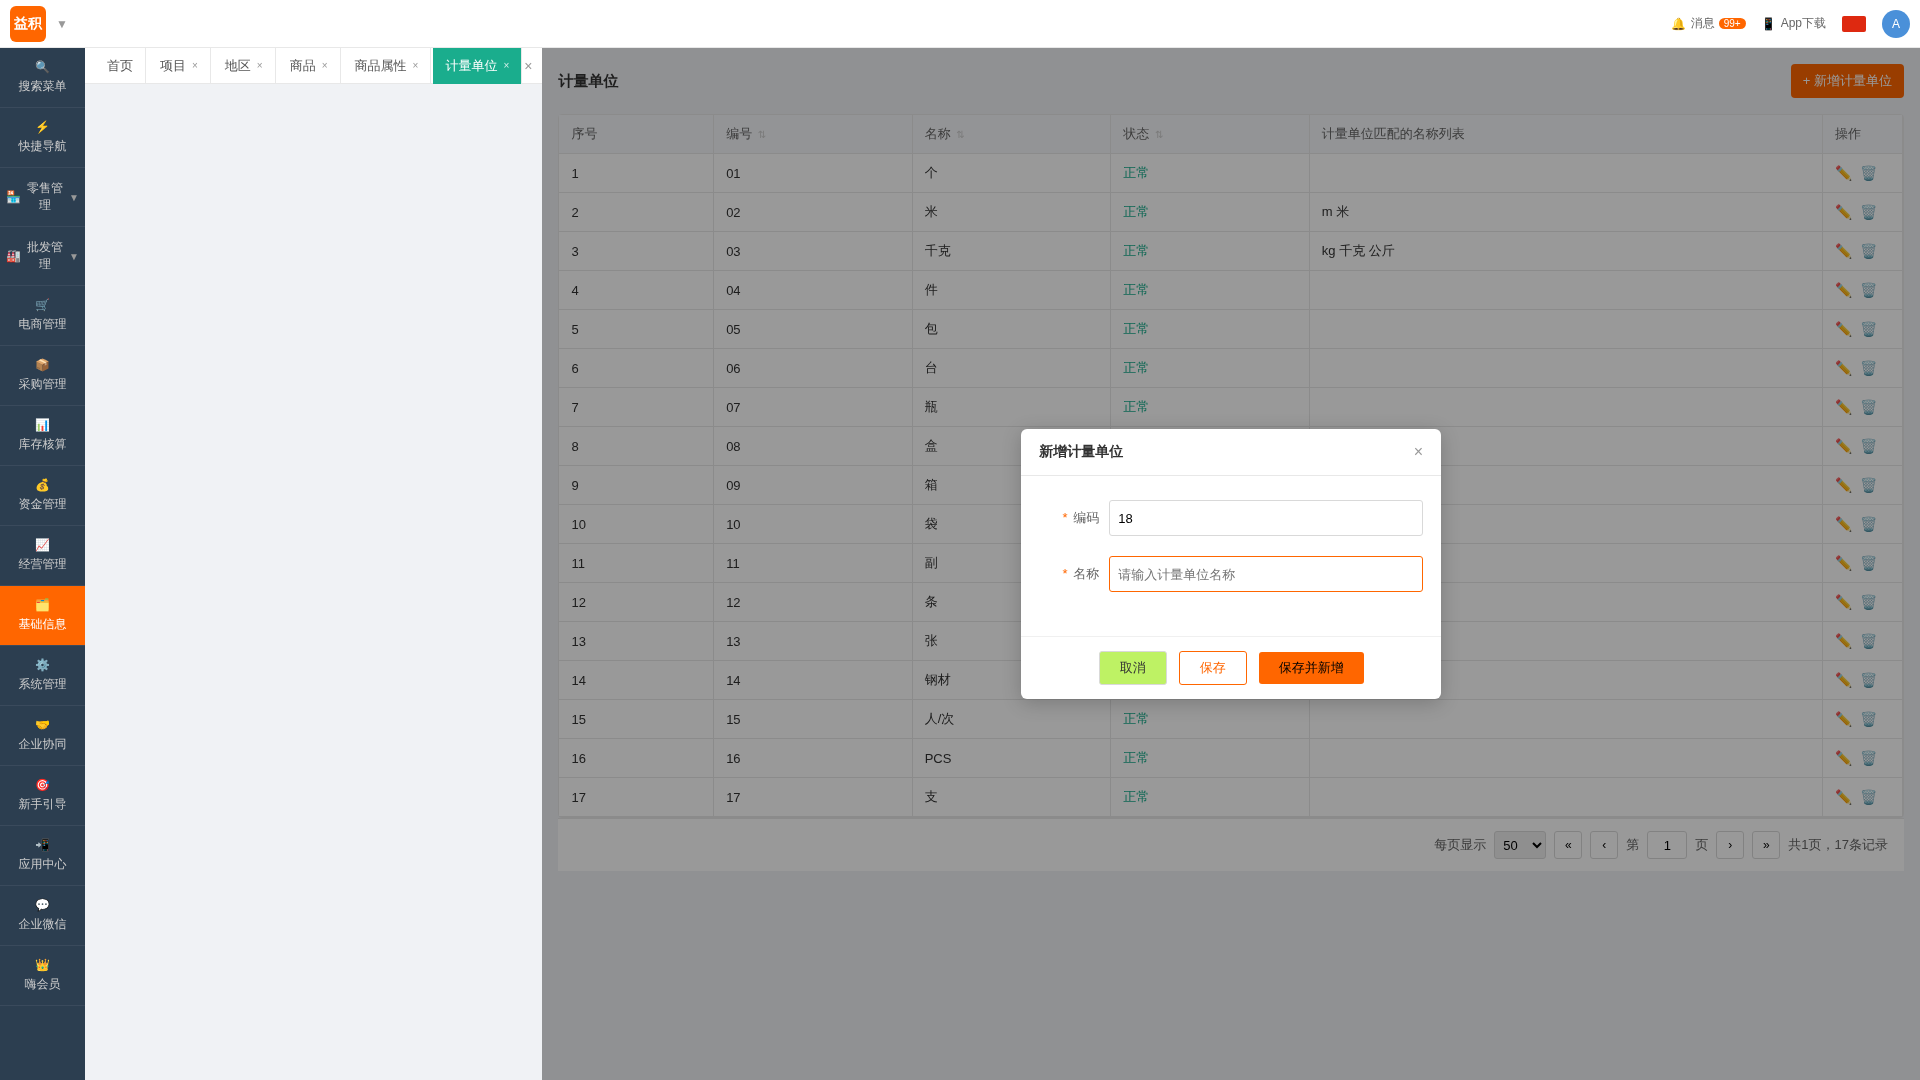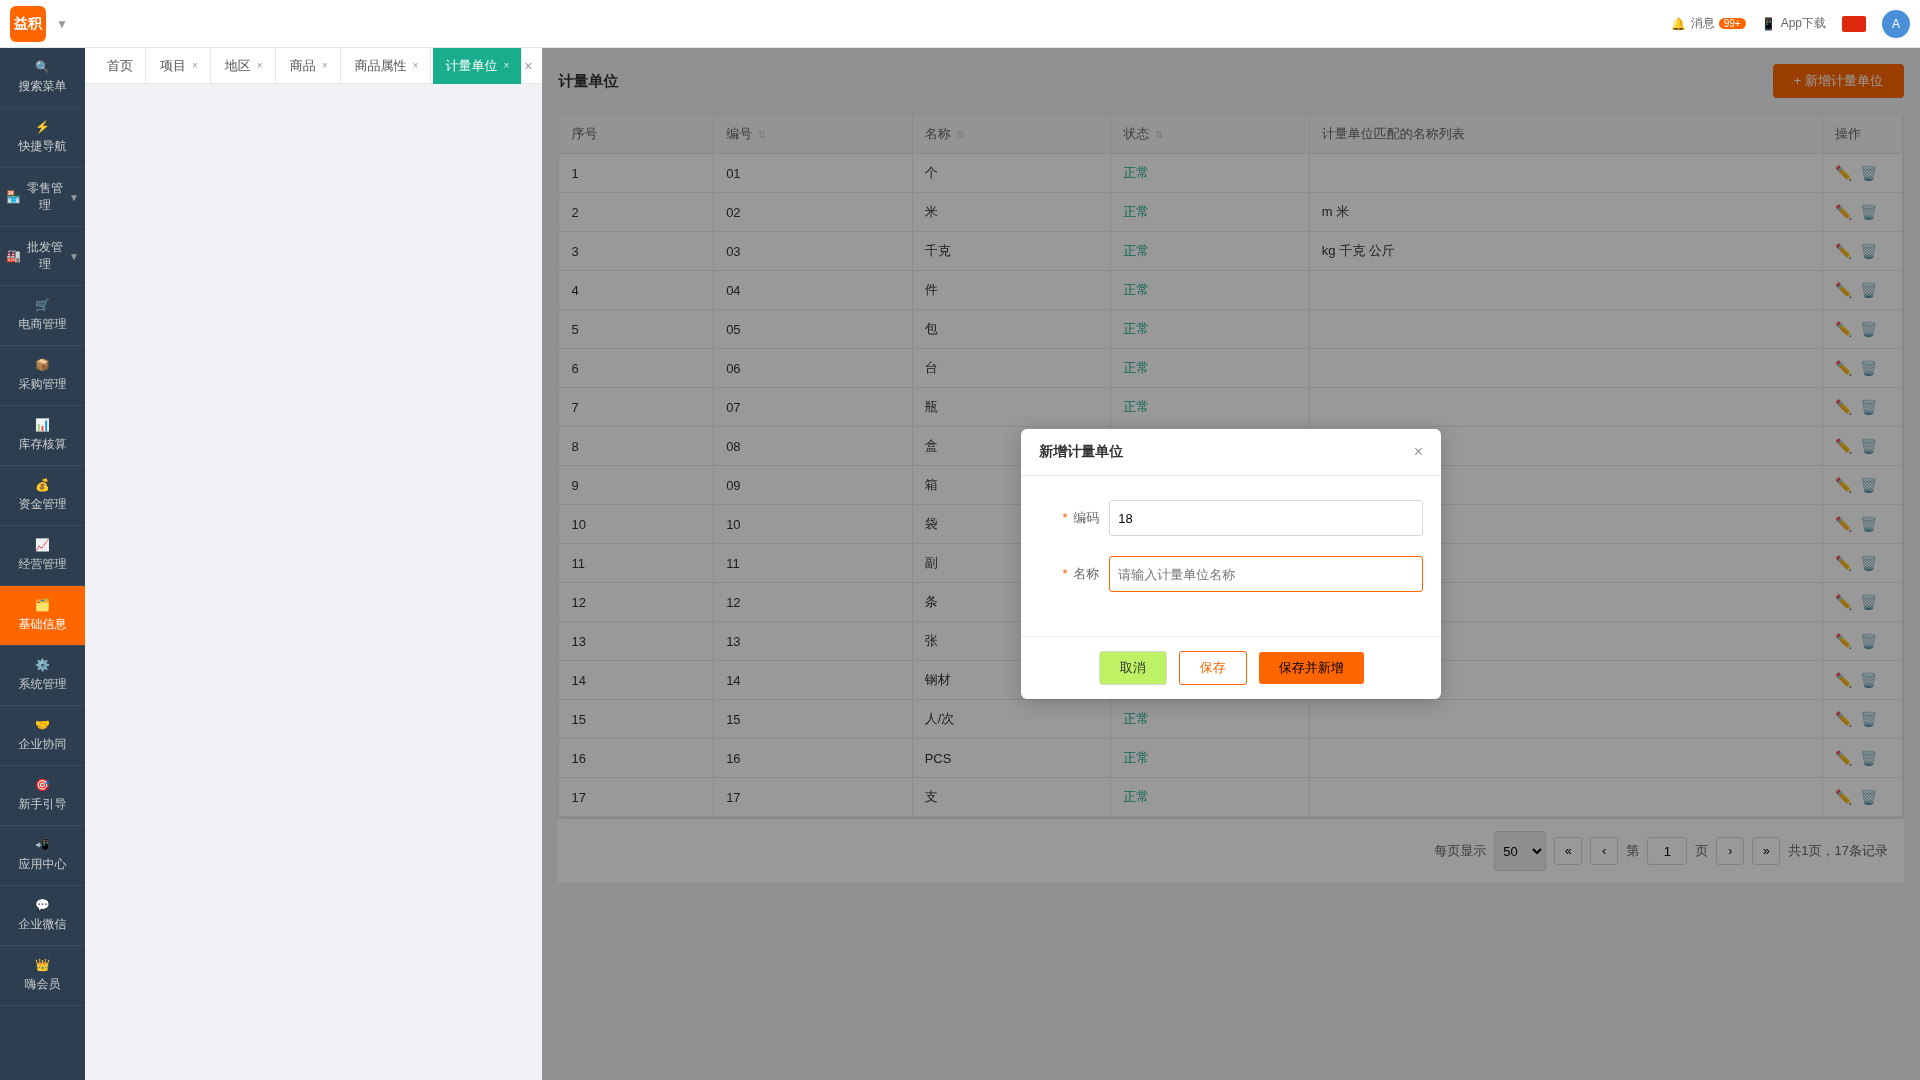--- a/index.html
+++ b/index.html
@@ -88,21 +88,21 @@
       display: flex;
       align-items: center;
       justify-content: space-between;
       margin-bottom: 16px;
     }
     .page-title { font-size: 15px; font-weight: bold; color: #333; }
     .btn-add {
       background: #f60;
       color: #fff;
       border: none;
-      padding: 8px 21px;
+      padding: 8px 12px;
       border-radius: 4px;
       cursor: pointer;
       font-size: 13px;
     }
 
     
     .data-table {
       width: 100%;
       border-collapse: collapse;
       background: #fff;
@@ -156,21 +156,21 @@
     }
     .pagination-input {
       width: 40px;
       height: 28px;
       border: 1px solid #d9d9d9;
       text-align: center;
       border-radius: 3px;
       font-size: 13px;
     }
     .pagination-select {
-      height: 40px;
+      height: 28px;
       border: 1px solid #d9d9d9;
       border-radius: 3px;
       font-size: 13px;
       padding: 0 4px;
     }
 
     
     .modal-overlay {
       position: absolute;
       top: 0; left: 0; right: 0; bottom: 0;

